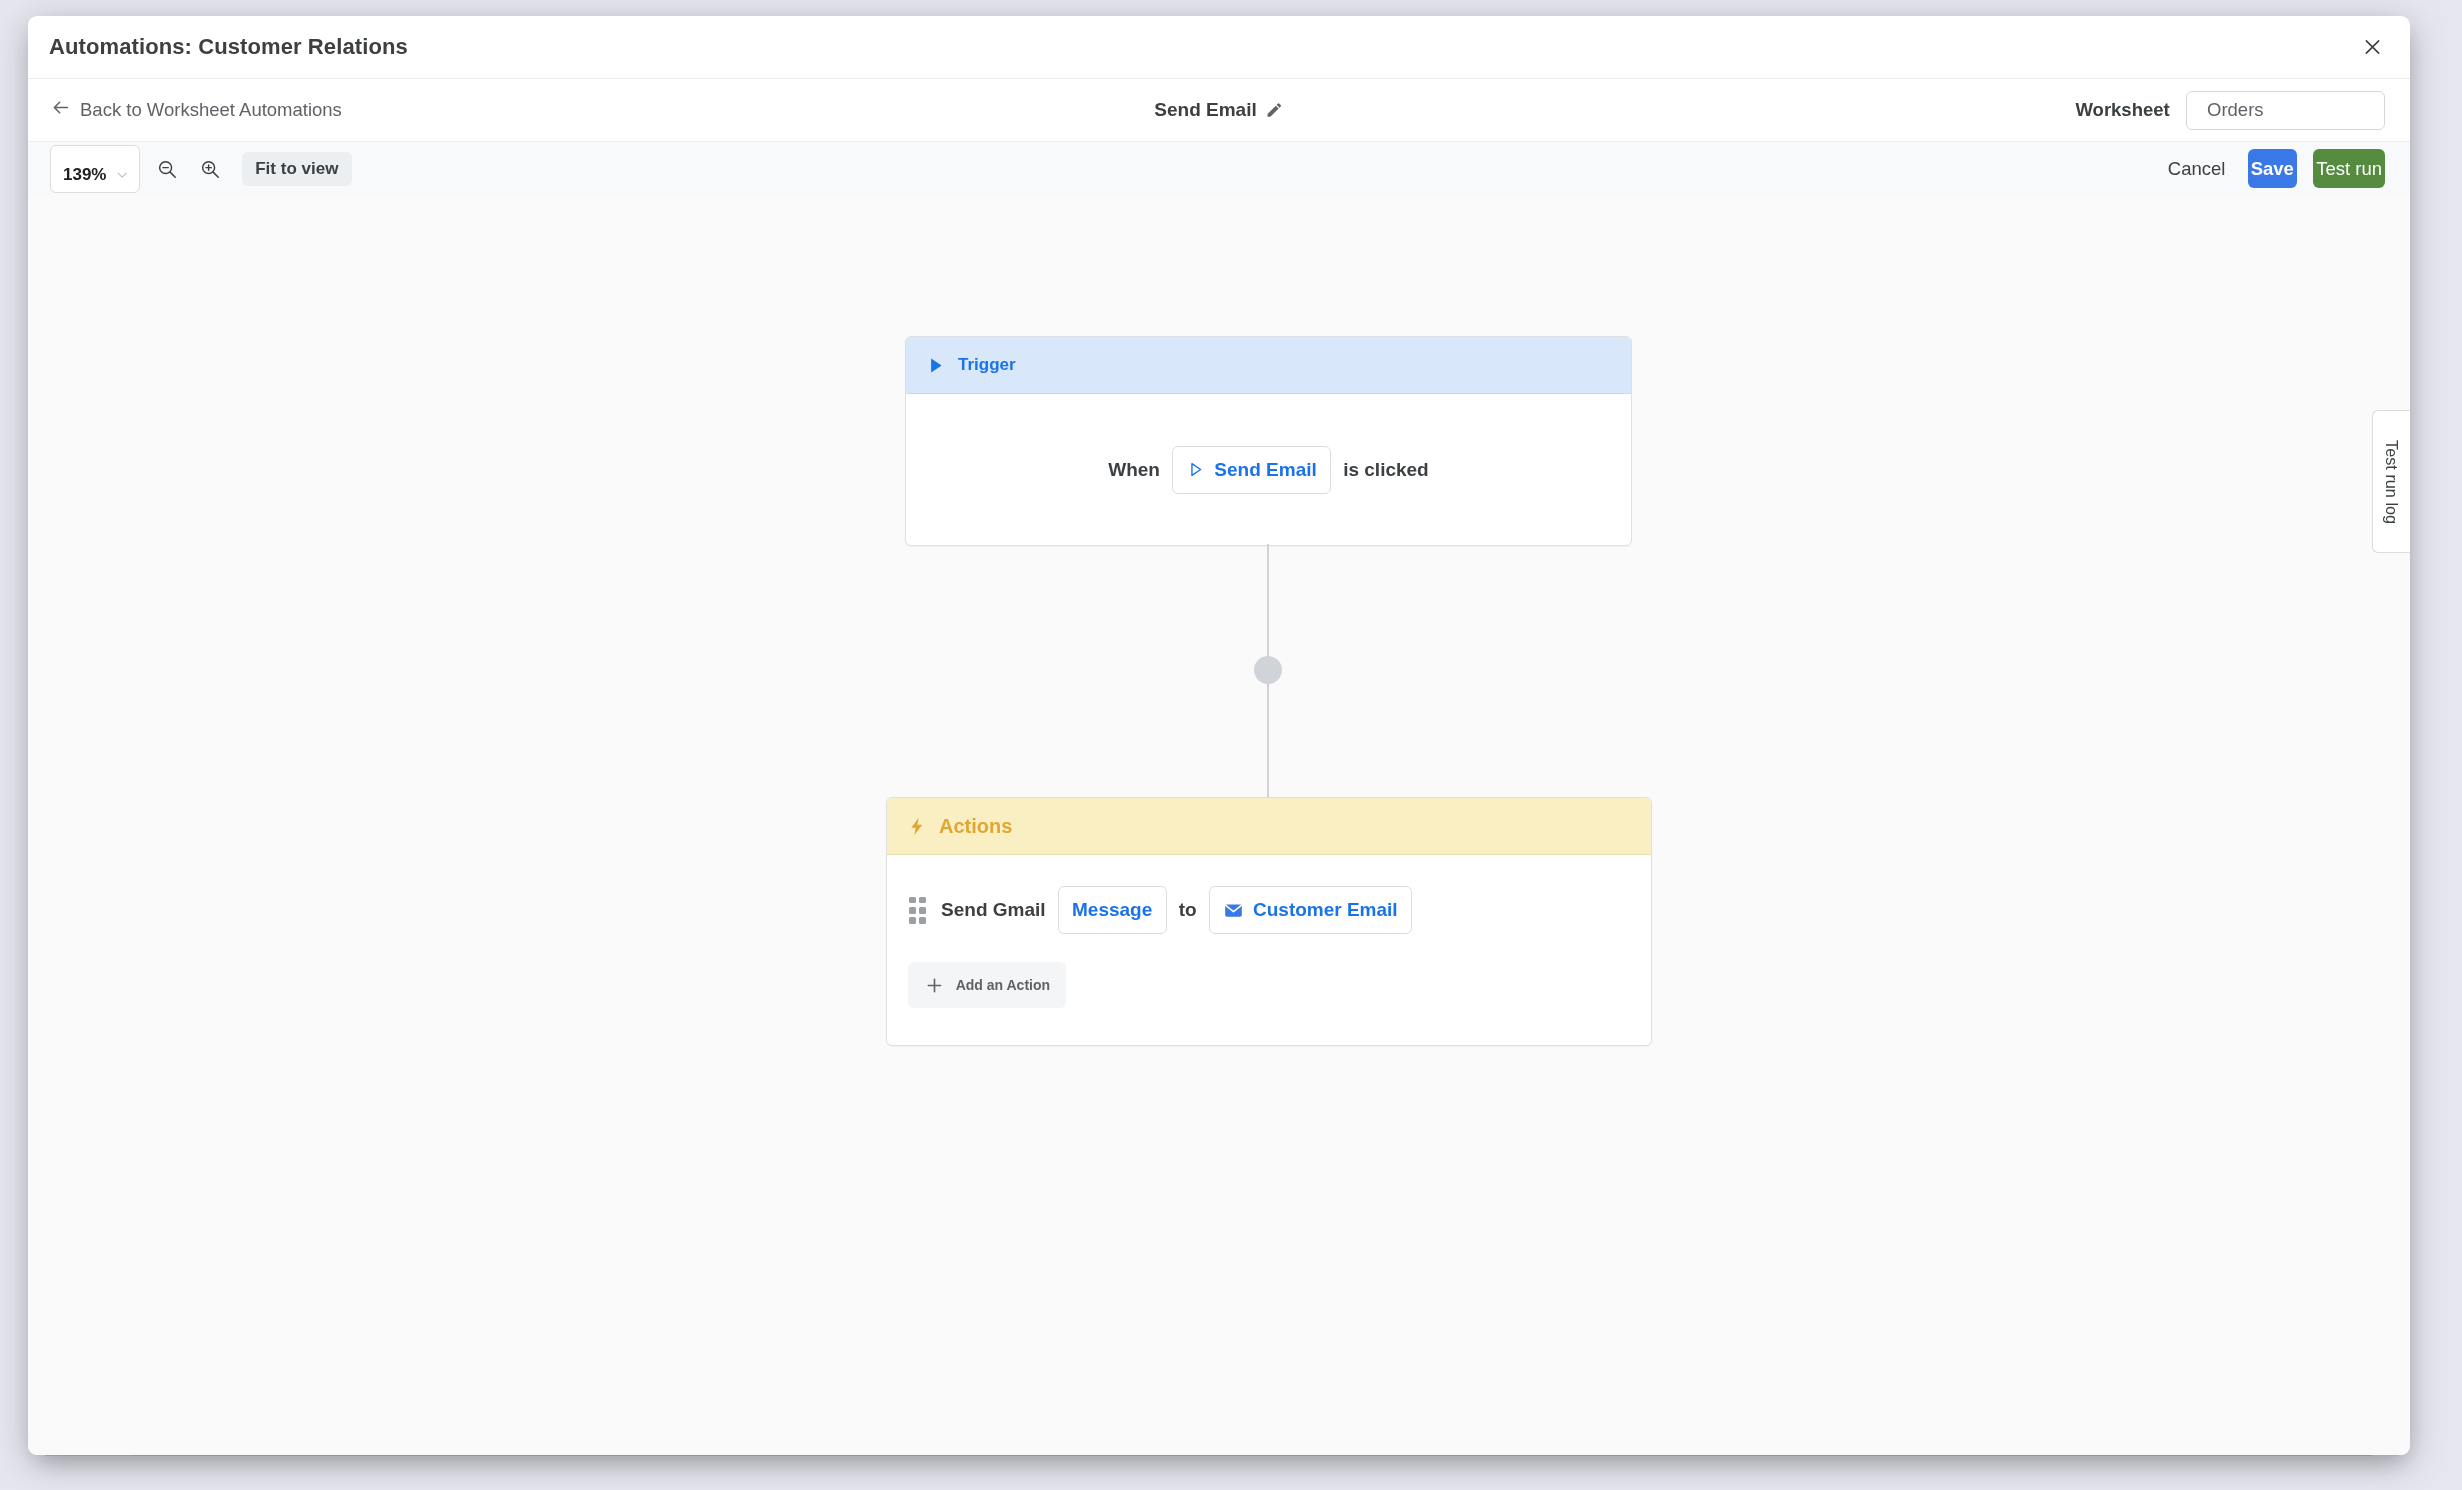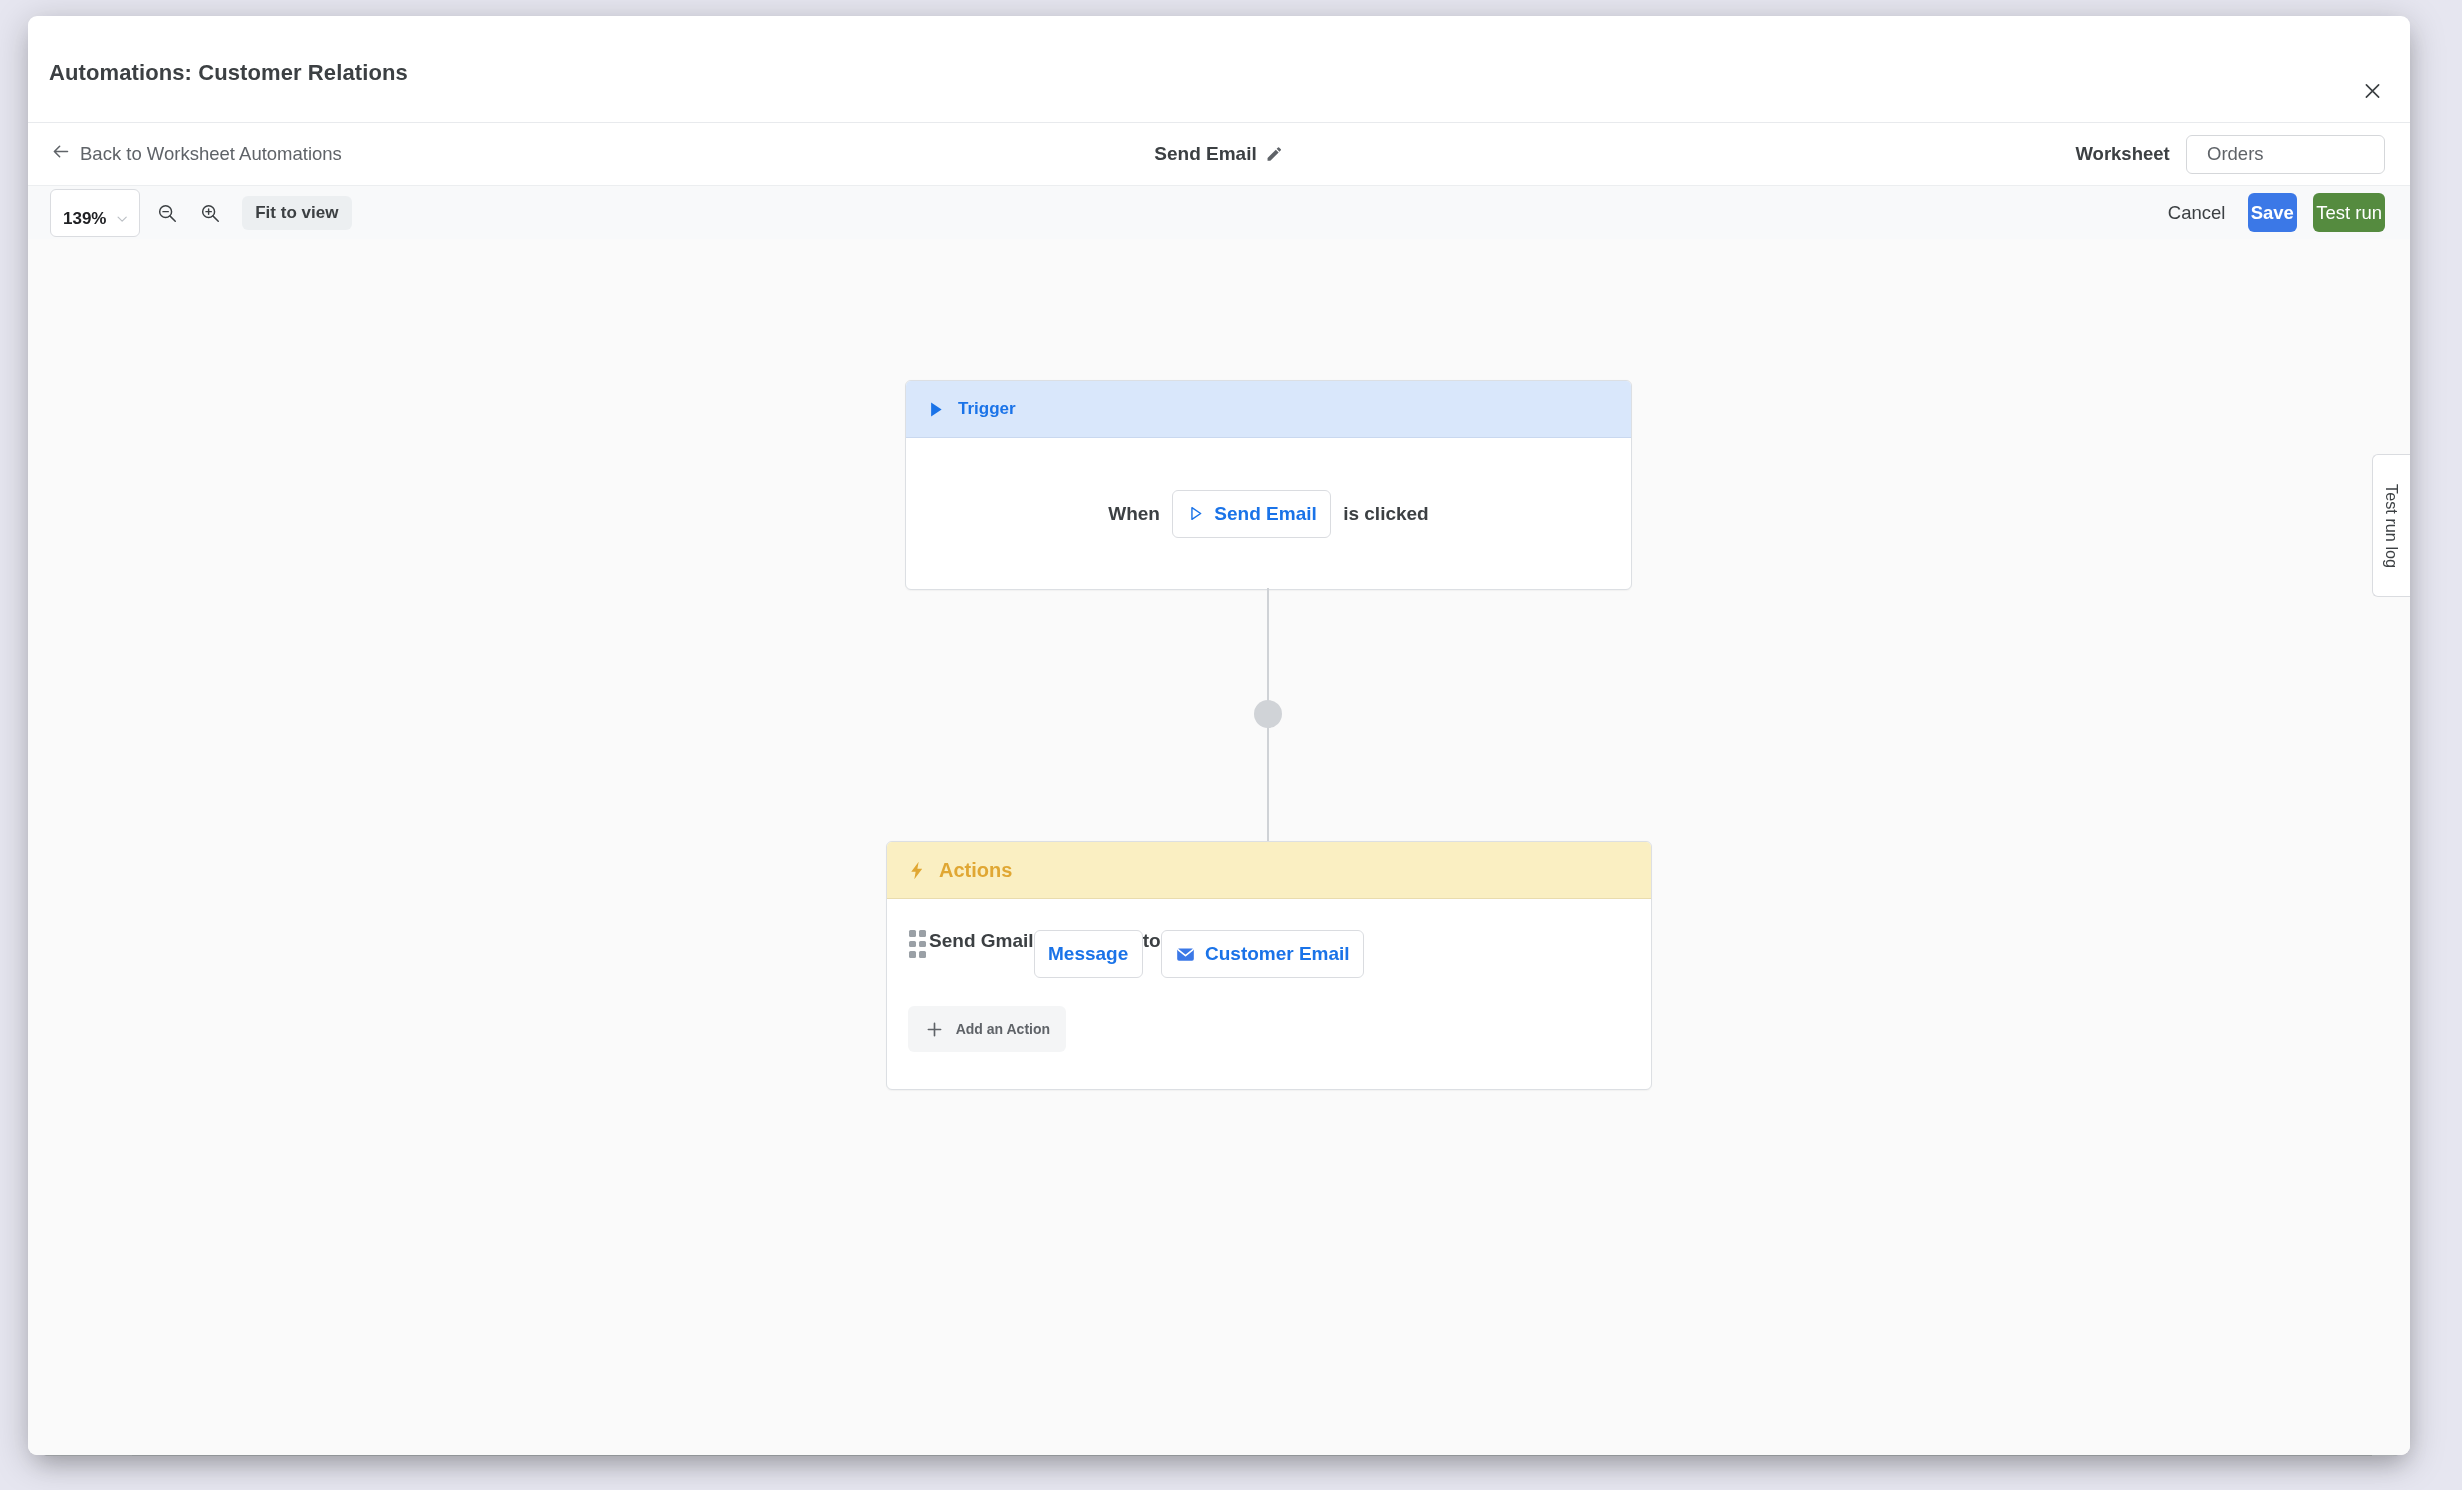--- a/index.html
+++ b/index.html
@@ -117,22 +117,21 @@
     flex-direction: column;
   }
 
   
   #modal-titlebar {
     position: relative;
     height: 62px;
     flex: 0 0 62px;
     border-bottom: 0.7px solid #e8eaed;
     display: flex;
-    align-items: flex-start;
-    margin-top: 44px;
+    align-items: center;
   }
   #modal-title {
     margin-left: 21px;
     font-size: 22px;
     font-weight: bold;
     color: #3c4043;
     letter-spacing: 0.1px;
   }
   #close-btn {
     position: absolute;
@@ -392,20 +391,22 @@
   #actions-header-label {
     font-size: 20px;
     font-weight: bold;
     color: #e0a733;
   }
   #actions-body {
     padding: 31px 0 37px 0;
   }
   #action-row {
     display: flex;
+    align-items: center;
+    gap: 12px;
     padding-left: 22px;
   }
   #drag-handle {
     display: grid;
     grid-template-columns: 6.7px 6.7px;
     grid-template-rows: 6.7px 6.7px 6.7px;
     gap: 3.7px;
     cursor: grab;
     margin-right: 3px;
   }

